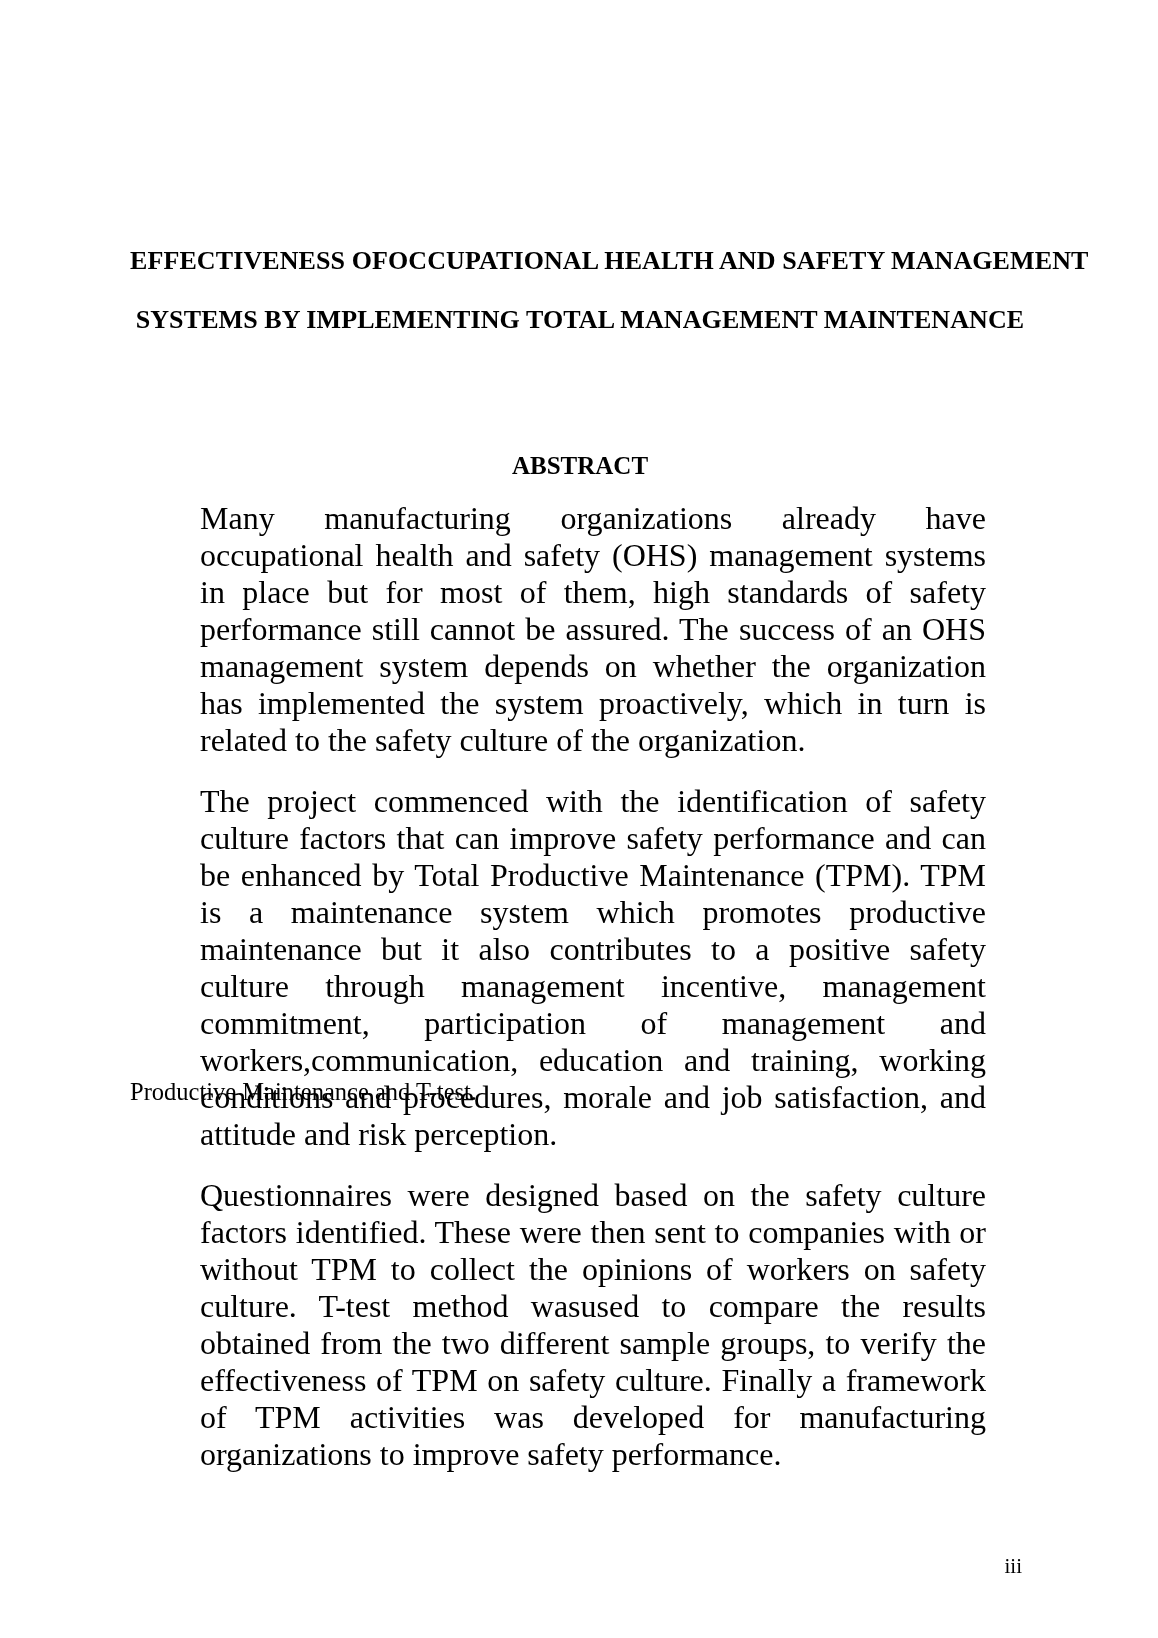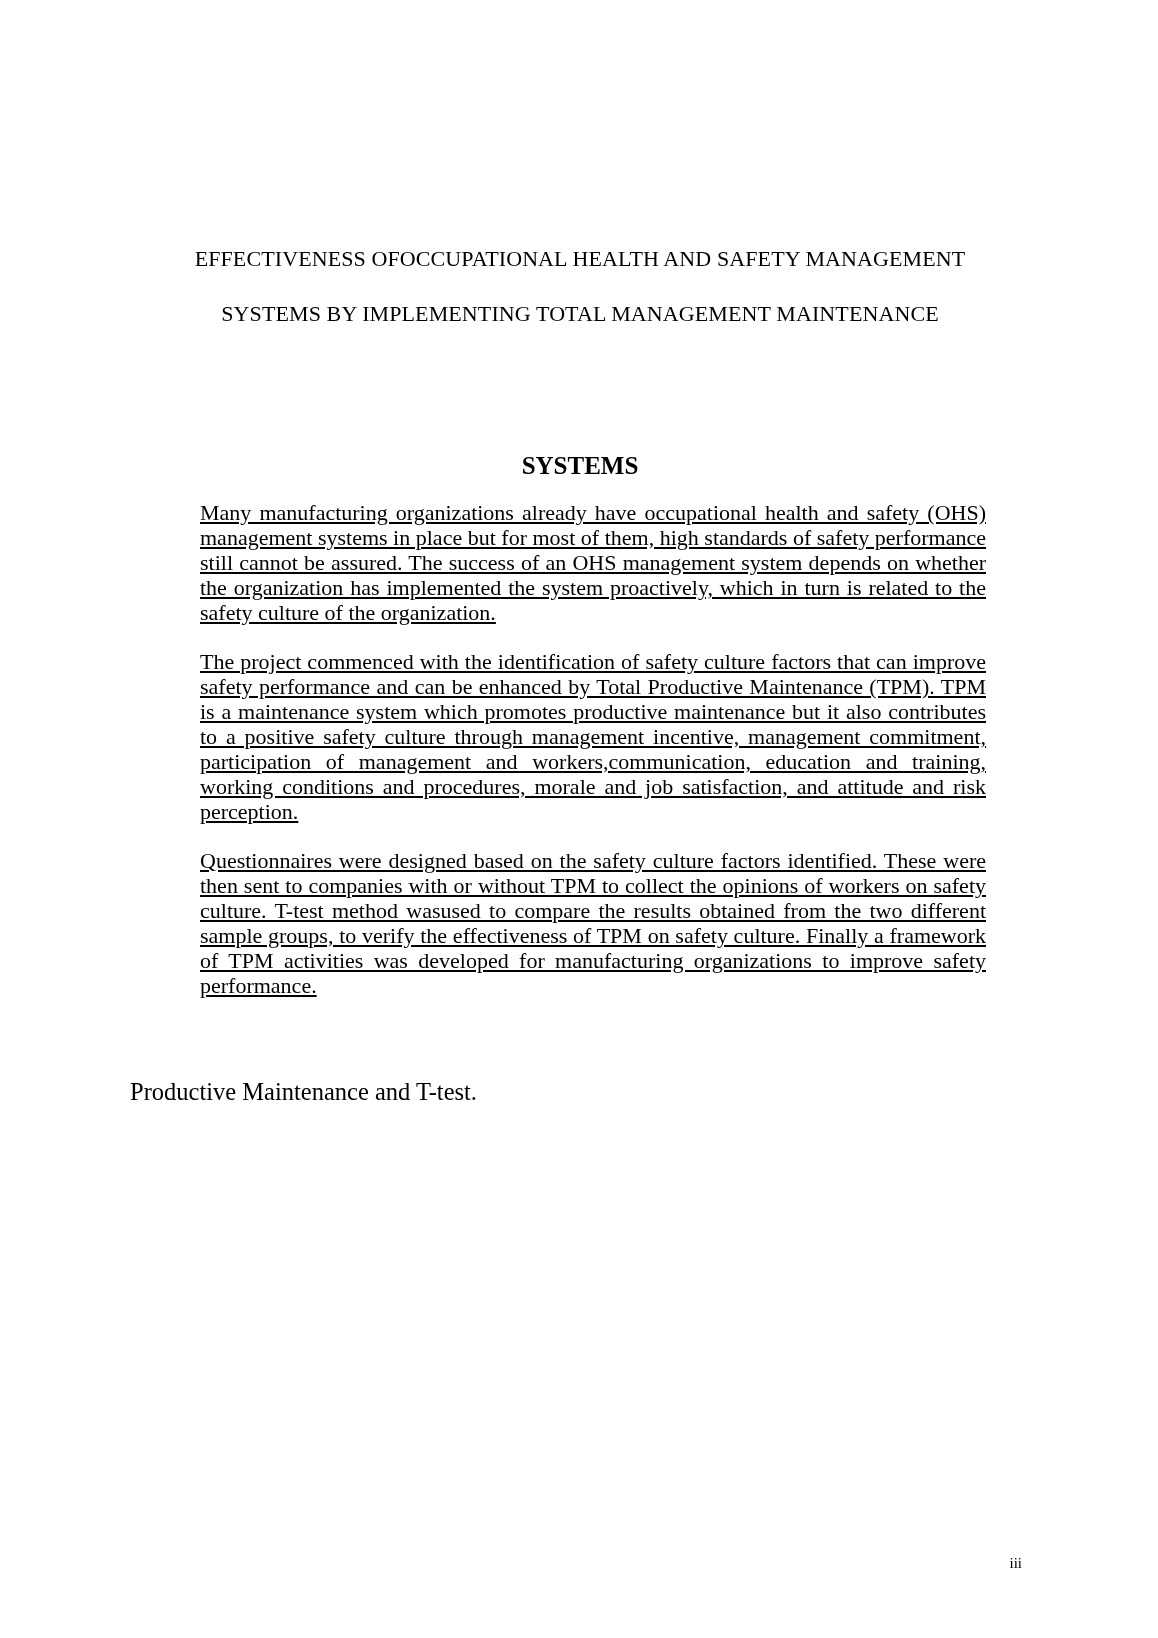--- a/index.html
+++ b/index.html
@@ -22,22 +22,22 @@
 
   
   .title-block {
     position: absolute;
     left: 130px;
     top: 248px;
     width: 900px;
   }
   .title-line {
     text-align: center;
-    font-weight: normal;
-    font-size: 22px;
+    font-weight: bold;
+    font-size: 26px;
     line-height: 1.0;
     letter-spacing: 0.1px;
     white-space: nowrap;
   }
   .title-line-2 {
     margin-top: 33px;
   }
 
   
   .abstract-heading {
@@ -54,25 +54,24 @@
   
   .body-block {
     position: absolute;
     left: 200px;
     top: 500px;
     width: 786px;
   }
   .para {
     text-align: justify;
     text-justify: inter-word;
-    font-size: 22px;
-    line-height: 25px;
+    font-size: 32px;
+    line-height: 37px;
     margin: 0 0 24px 0;
     hyphens: none;
-    text-decoration: underline;
   }
   .para:last-child {
     margin-bottom: 15px;
   }
 
   
   .keywords-block {
     position: absolute;
     left: 130px;
     top: 1079px;
@@ -85,35 +84,35 @@
     white-space: nowrap;
   }
 
   
   .page-number {
     position: absolute;
     left: 0;
     top: 1556px;
     width: 1022px;
     text-align: right;
-    font-size: 15px;
+    font-size: 21px;
     line-height: 1;
   }
 </style>
 </head>
 <body>
 
 <div class="page">
 
   <div class="title-block">
     <div class="title-line title-line-1">EFFECTIVENESS OFOCCUPATIONAL HEALTH AND SAFETY MANAGEMENT</div>
     <div class="title-line title-line-2">SYSTEMS BY IMPLEMENTING TOTAL MANAGEMENT MAINTENANCE</div>
   </div>
 
-  <div class="abstract-heading">SYSTEMS</div>
+  <div class="abstract-heading">ABSTRACT</div>
 
   <div class="body-block">
     <p class="para">Many manufacturing organizations already have occupational health and safety (OHS) management systems in place but for most of them, high standards of safety performance still cannot be assured. The success of an OHS management system depends on whether the organization has implemented the system proactively, which in turn is related to the safety culture of the organization.</p>
     <p class="para">The project commenced with the identification of safety culture factors that can improve safety performance and can be enhanced by Total Productive Maintenance (TPM). TPM is a maintenance system which promotes productive maintenance but it also contributes to a positive safety culture through management incentive, management commitment, participation of management and workers,communication, education and training, working conditions and procedures, morale and job satisfaction, and attitude and risk perception.</p>
     <p class="para">Questionnaires were designed based on the safety culture factors identified. These were then sent to companies with or without TPM to collect the opinions of workers on safety culture. T-test method wasused to compare the results obtained from the two different sample groups, to verify the effectiveness of TPM on safety culture. Finally a framework of TPM activities was developed for manufacturing organizations to improve safety performance.</p>
   </div>
 
   <div class="keywords-block">
     <div class="keywords-line">Productive Maintenance and T-test.</div>
   </div>

